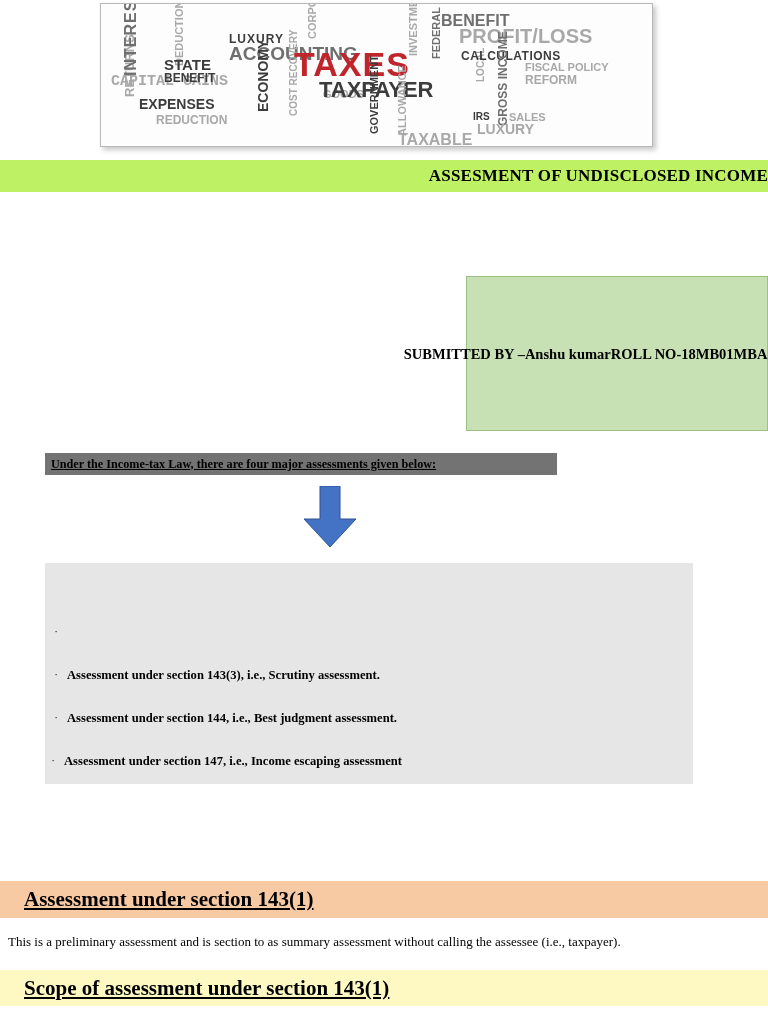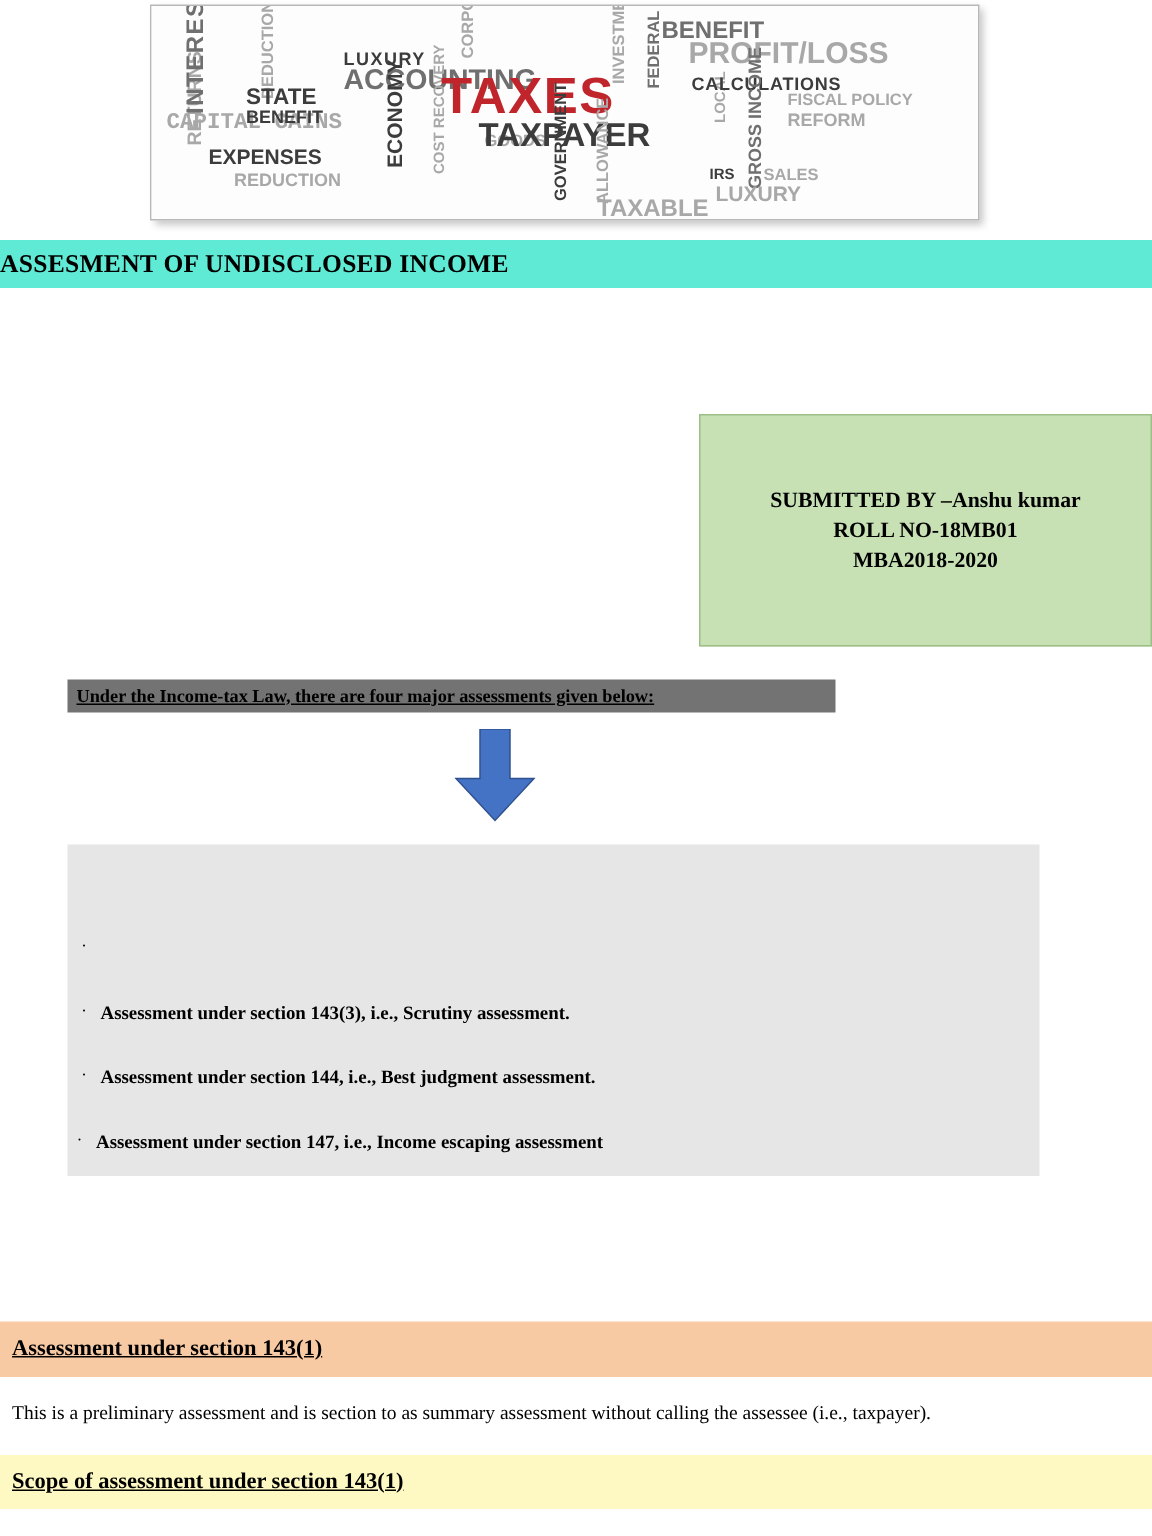--- a/index.html
+++ b/index.html
@@ -49,44 +49,43 @@
   .wc.dark { color: #3c3c3c; }
   .wc.light { color: #a8a8a8; }
 
   
   .title-band {
     position: absolute;
     left: 0;
     top: 160px;
     width: 768px;
     height: 32px;
-    background: #5eead4;
-    display: flex;
-    align-items: center;
-    justify-content: flex-start;
+    background: #bef264;
+    display: flex;
+    align-items: center;
+    justify-content: flex-end;
   }
   .title-band-text {
     font-size: 17px;
     font-weight: bold;
     letter-spacing: 0.2px;
     color: #000;
   }
 
   
   .green-box {
     position: absolute;
     left: 466px;
     top: 276px;
     width: 302px;
     height: 155px;
     background: #c7e0b4;
     border: 1px solid #9bbf86;
     box-sizing: border-box;
     display: flex;
-    flex-direction: column;
     align-items: center;
     justify-content: center;
   }
   .green-line {
     font-size: 14.5px;
     font-weight: bold;
     line-height: 1.38;
     text-align: center;
     white-space: nowrap;
   }
@@ -168,24 +167,24 @@
     position: absolute;
     left: 0;
     top: 970px;
     width: 768px;
     height: 36px;
     background: #fef9c3;
     display: flex;
     align-items: center;
   }
   .section-heading {
-    font-size: 15px;
+    font-size: 21px;
     font-weight: bold;
     text-decoration: underline;
-    padding-left: 8px;
+    padding-left: 24px;
   }
   .body-paragraph {
     position: absolute;
     left: 8px;
     top: 934px;
     width: 752px;
     font-size: 13px;
     line-height: 1.25;
   }
   .body-paragraph-cut {

